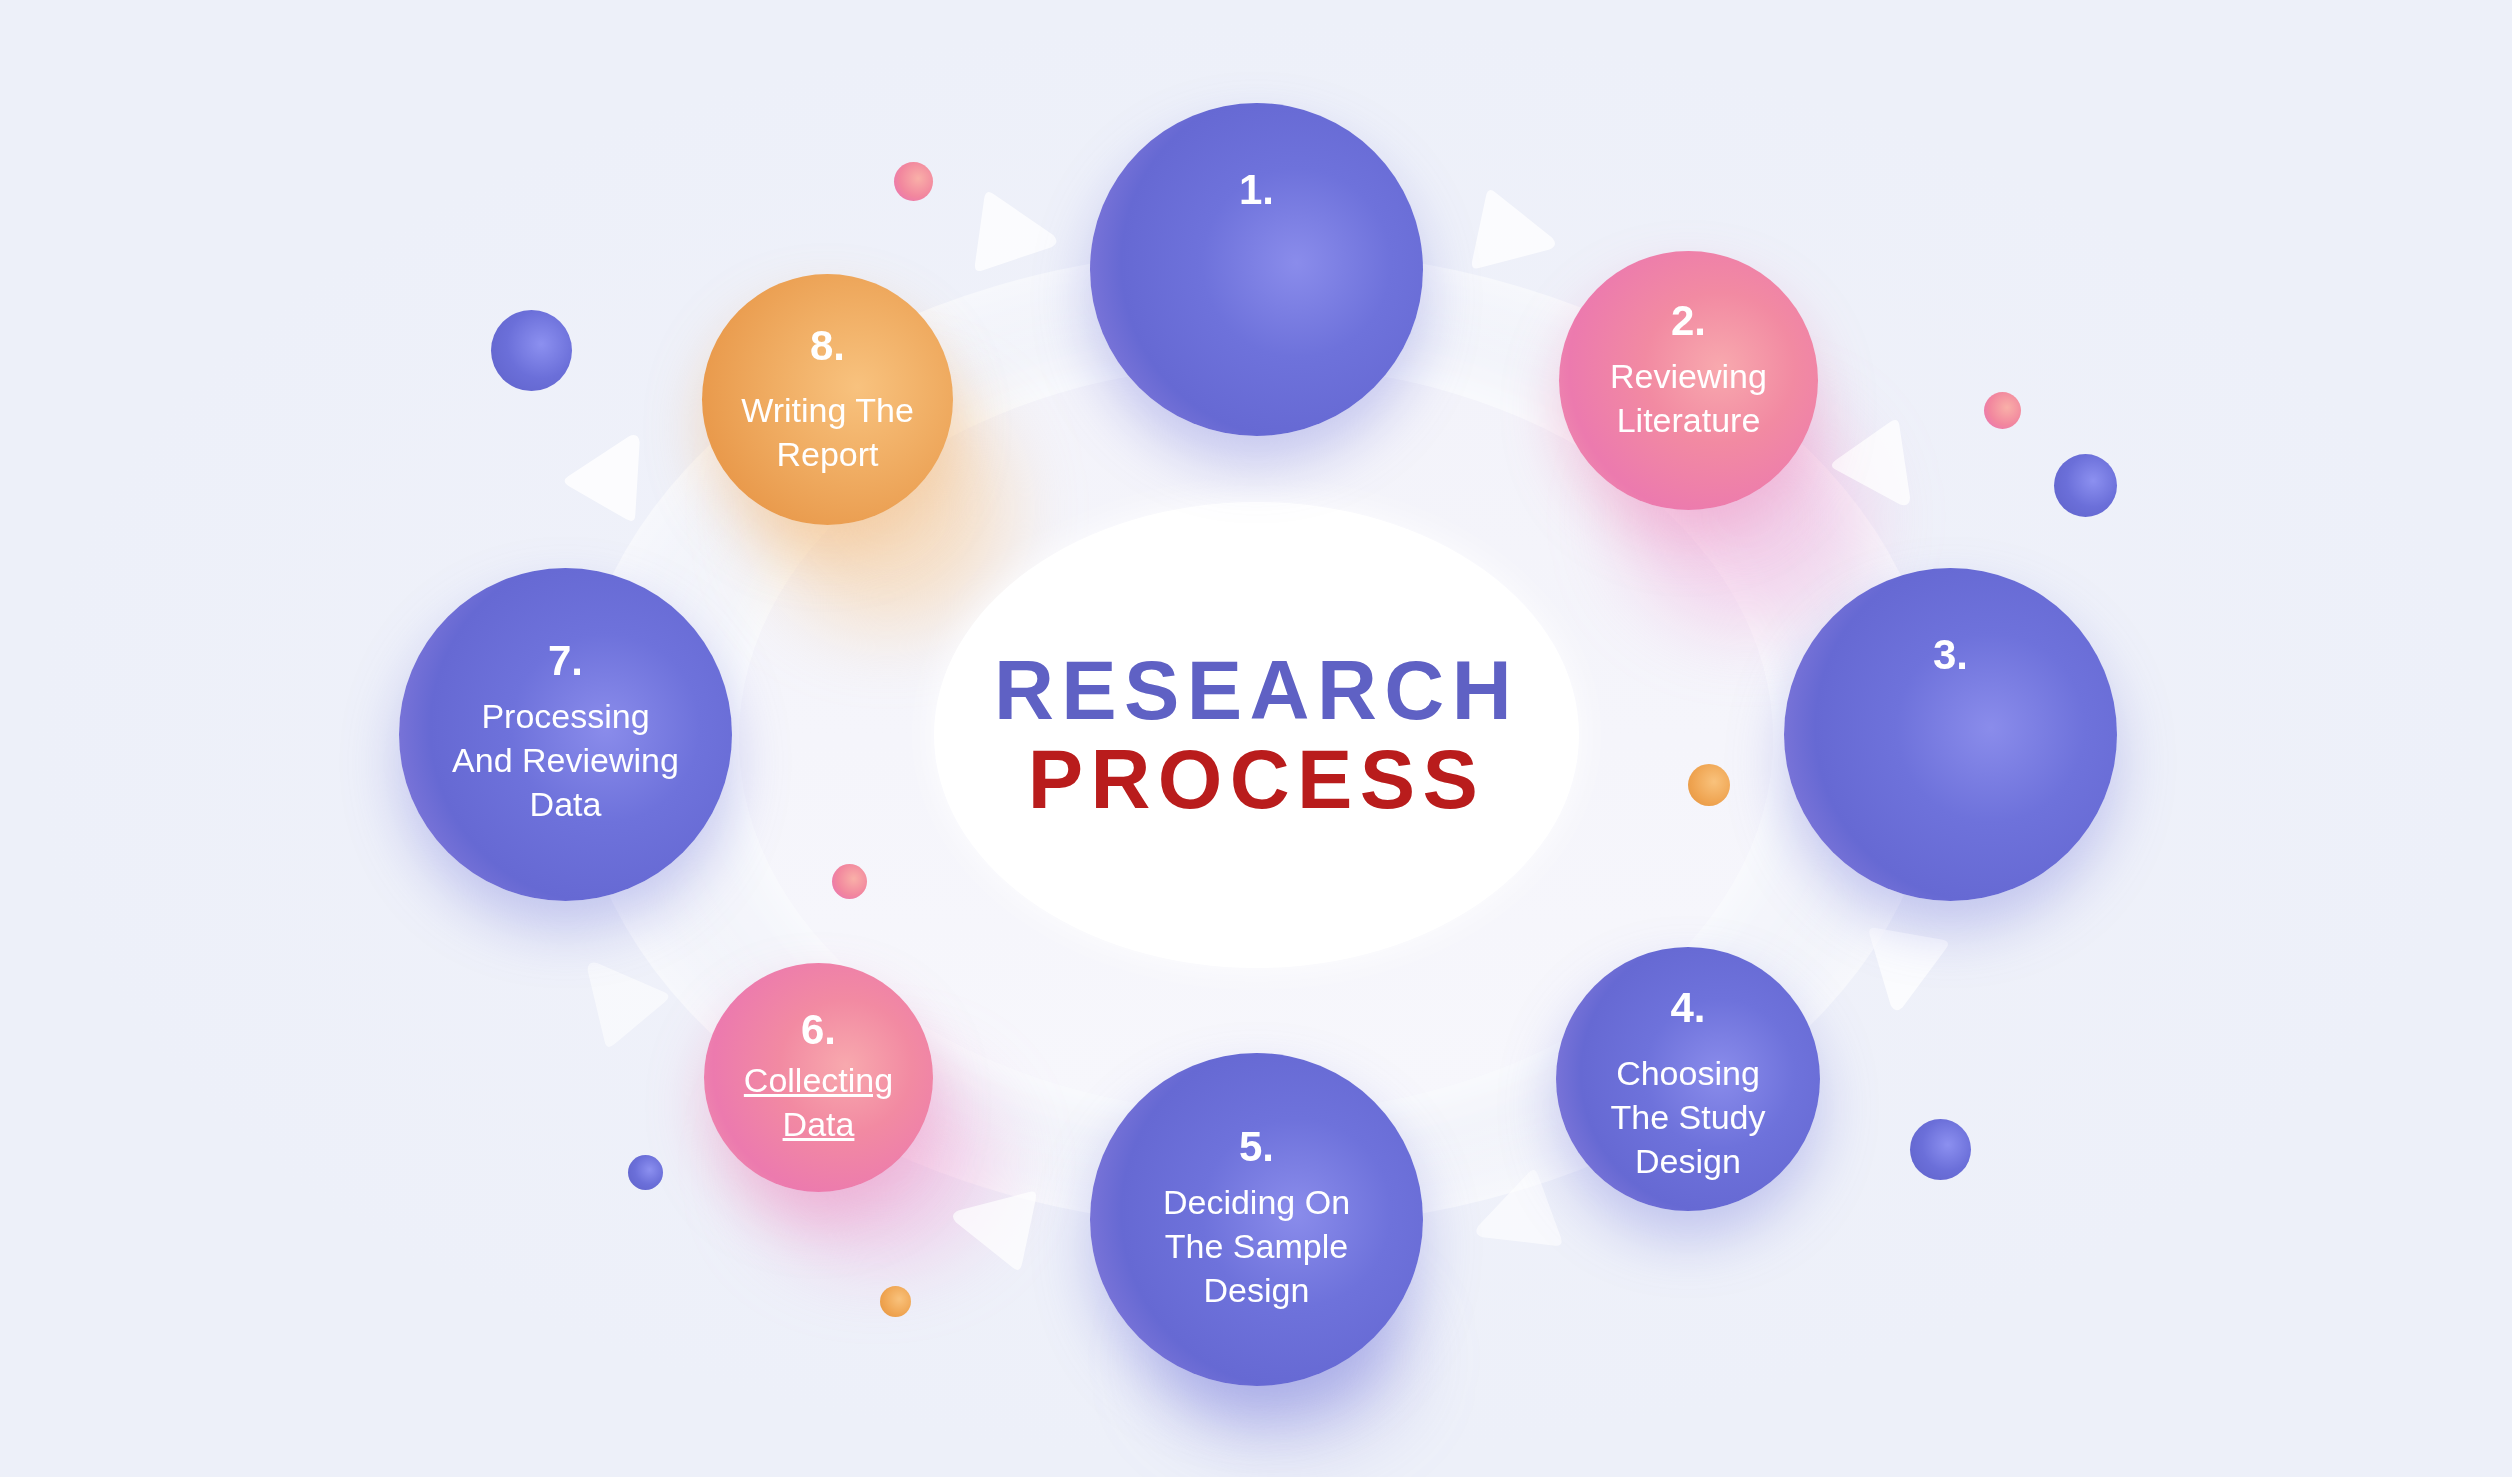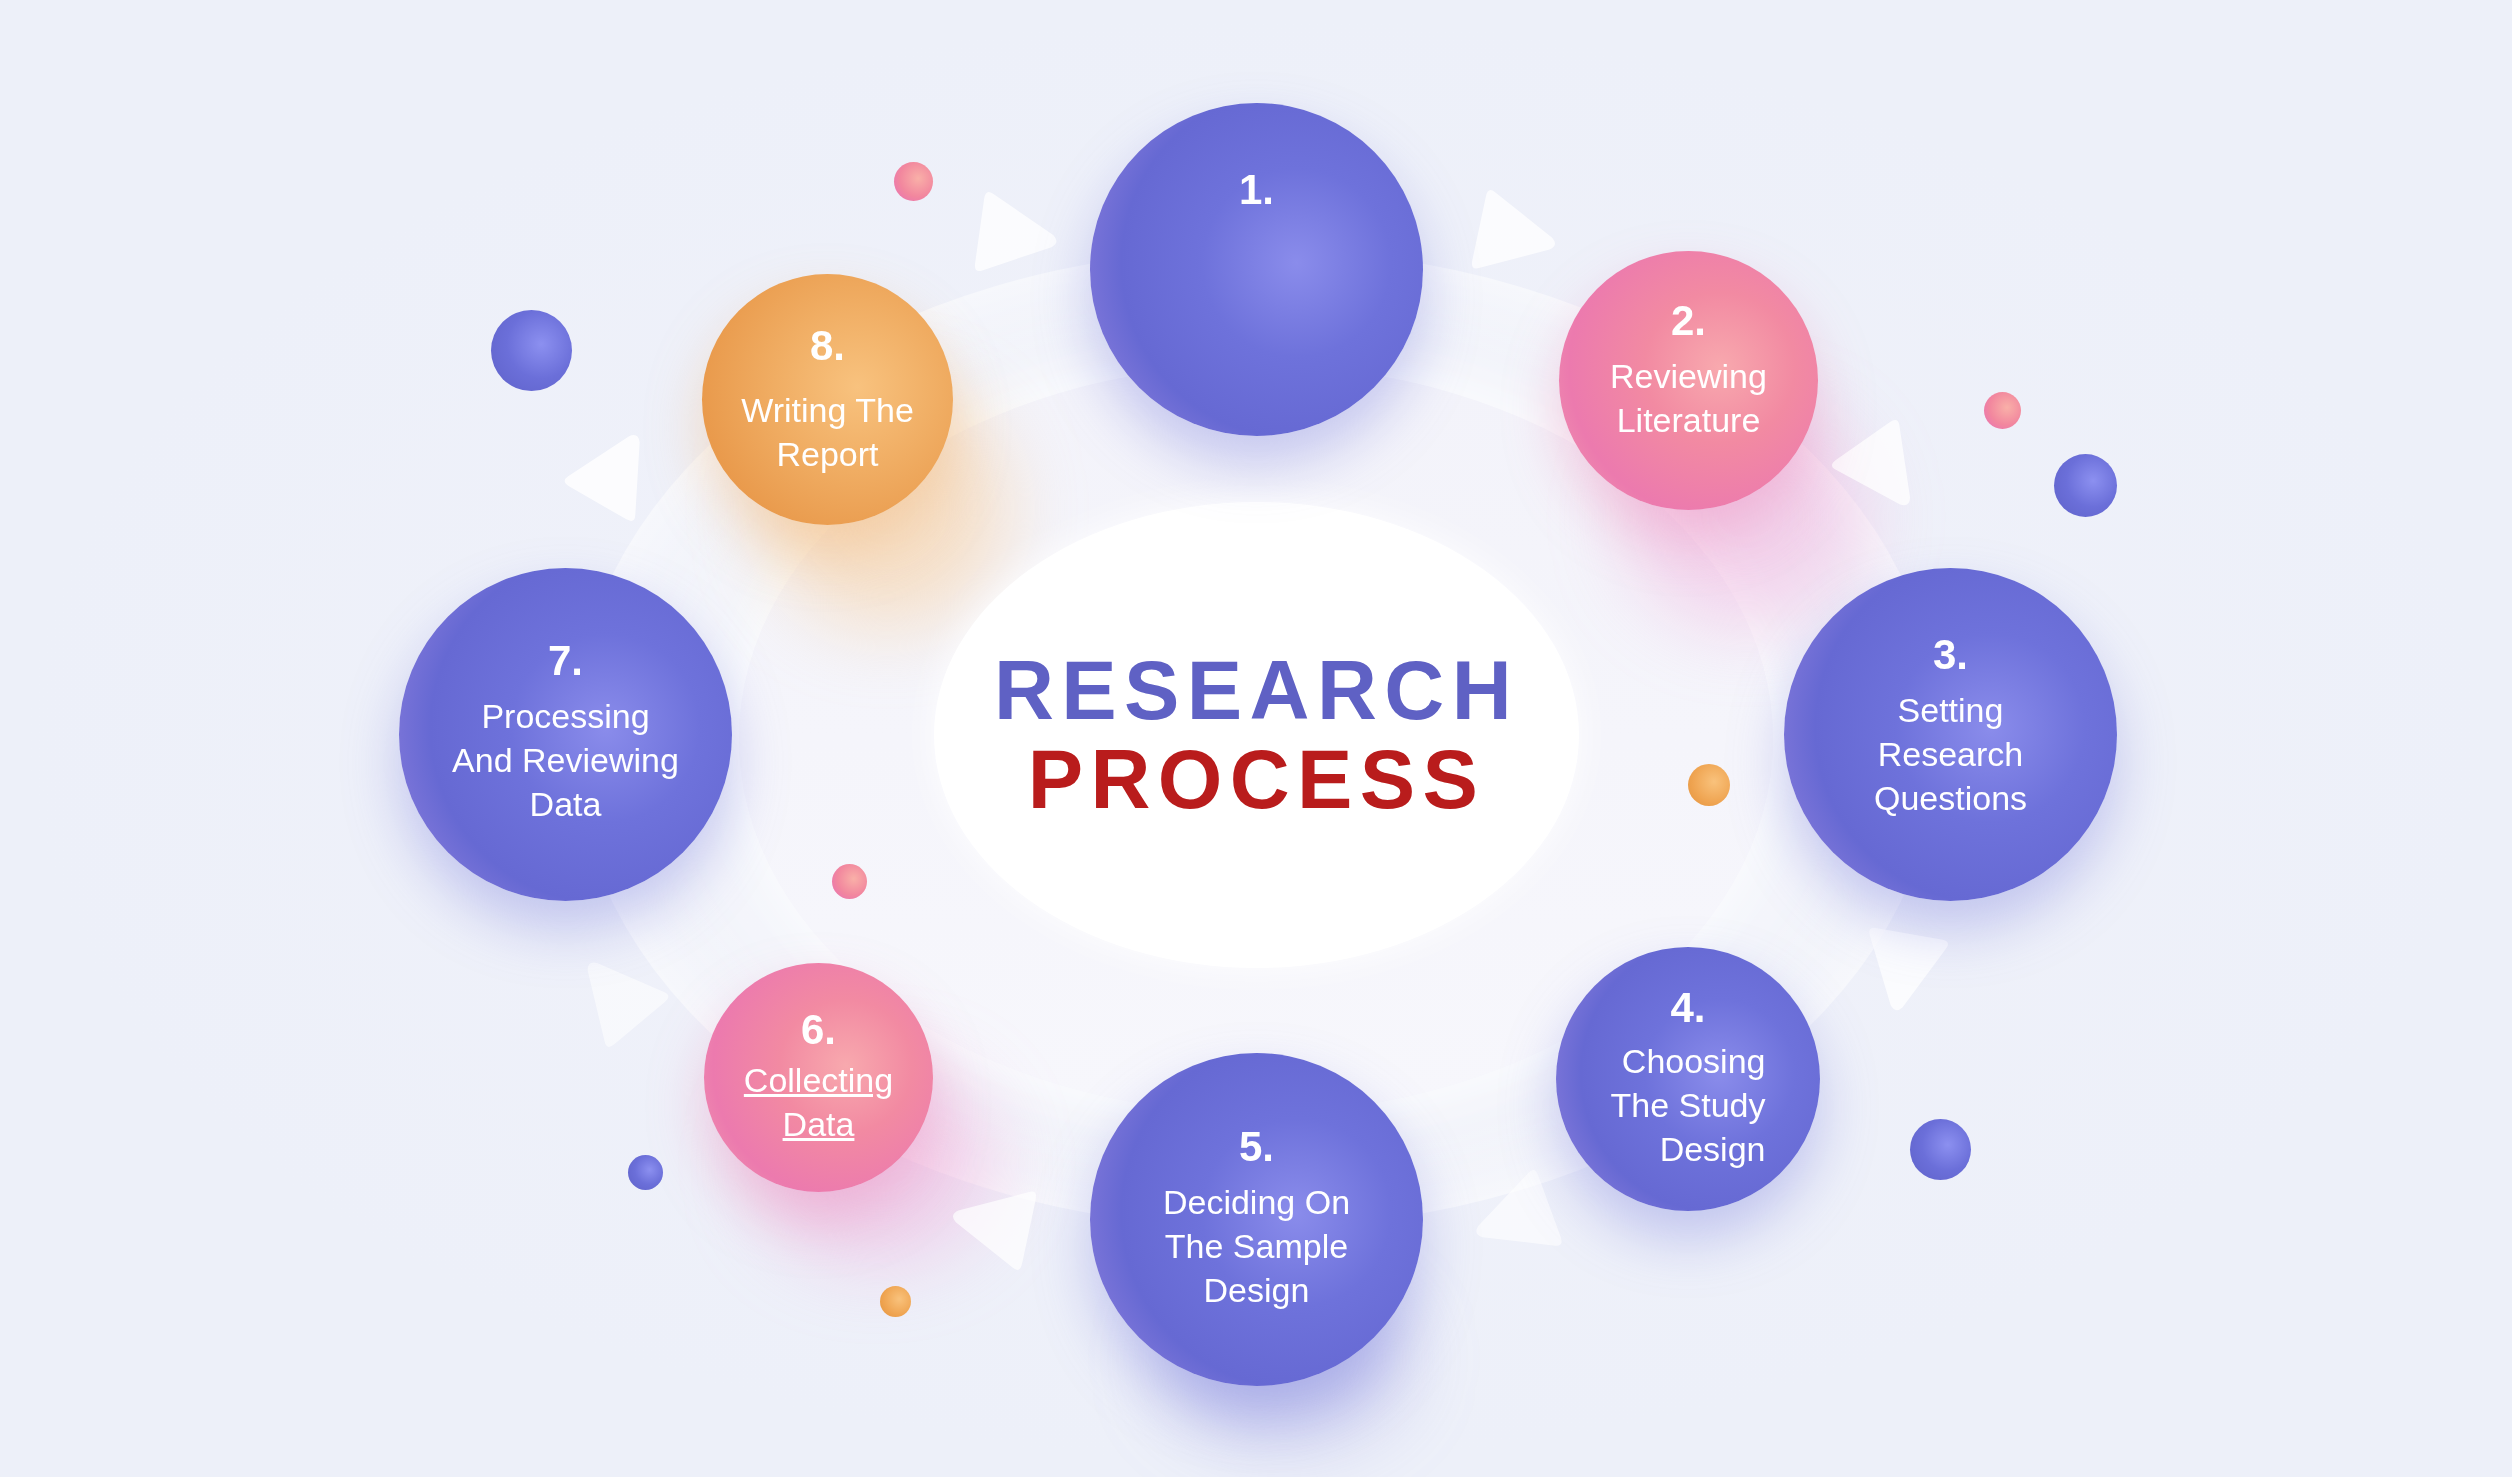--- a/index.html
+++ b/index.html
@@ -94,27 +94,24 @@
   <div class="node purple" style="left:1090px;top:103px;width:333px;height:333px;padding-top:61px;">
     <div class="num">1.</div>
   </div>
   <div class="node pink" style="left:1559px;top:251px;width:259px;height:259px;padding-top:44px;">
     <div class="num">2.</div>
     <div class="lbl">Reviewing
 Literature</div>
   </div>
   <div class="node purple" style="left:1784px;top:568px;width:333px;height:333px;padding-top:61px;">
     <div class="num">3.</div>
-    <div class="lbl">Setting
-Research
-Questions</div>
   </div>
   <div class="node purple" style="left:1556px;top:947px;width:264px;height:264px;padding-top:35px;">
     <div class="num">4.</div>
-    <div class="lbl" style="margin-top:5px;text-align:right;">Choosing
+    <div class="lbl" style="margin-top:17px;">Choosing
 The Study
 Design</div>
   </div>
   <div class="node purple" style="left:1090px;top:1053px;width:333px;height:333px;padding-top:68px;">
     <div class="num">5.</div>
     <div class="lbl">Deciding On
 The Sample
 Design</div>
   </div>
   <div class="node pink" style="left:704px;top:963px;width:229px;height:229px;padding-top:41px;">

